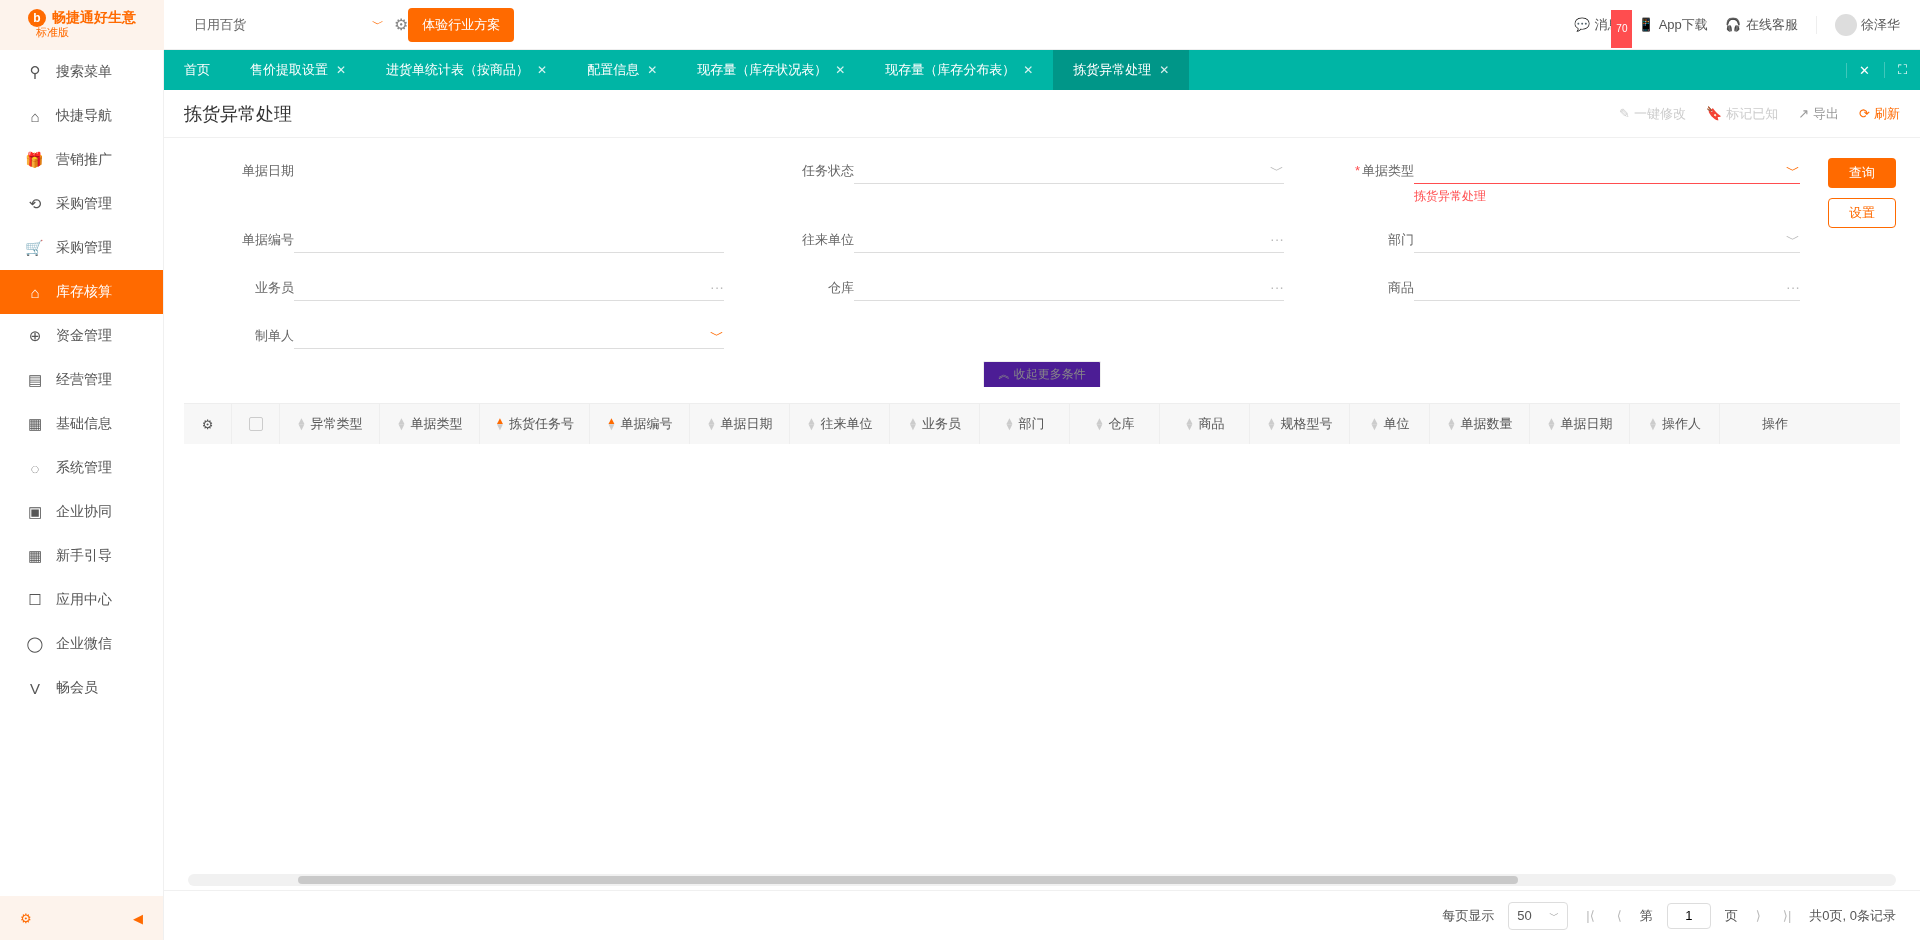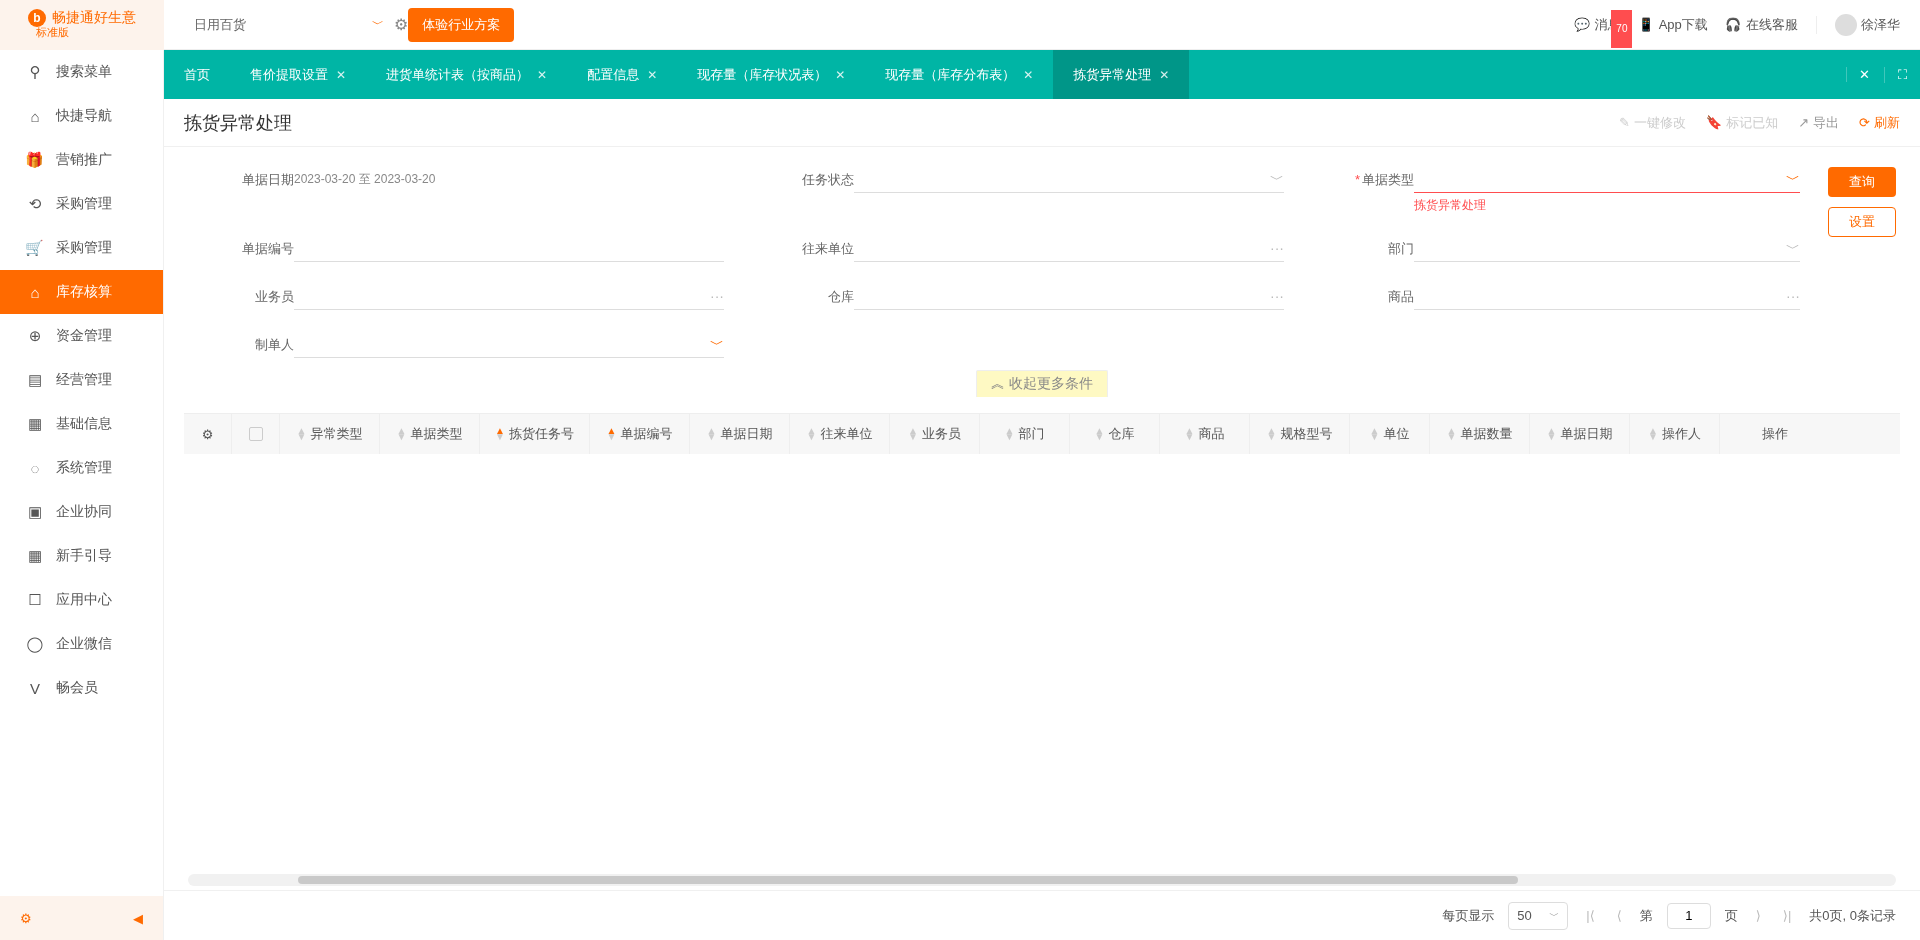--- a/index.html
+++ b/index.html
@@ -1,39 +1,39 @@
 <!DOCTYPE html>
 <html><head>
 <meta charset="utf-8">
 <style>
   * { box-sizing: border-box; margin: 0; padding: 0; }
   html, body { width: 1920px; height: 940px; font-family: "Microsoft YaHei", sans-serif; font-size: 13px; color: #333; background: #fff; overflow: hidden; }
   .topbar { height: 50px; display: flex; align-items: center; border-bottom: 1px solid #eee; }
   .brand { width: 164px; display: flex; flex-direction: column; align-items: center; justify-content: center; background: #fdf3ec; height: 50px; }
   .brand-row { display: flex; align-items: center; gap: 6px; }
   .brand-logo { width: 18px; height: 18px; background: #ff6a00; border-radius: 50%; display:flex;align-items:center;justify-content:center;color:#fff;font-weight:bold;font-size:12px;}
-  .brand-text { color: #ff6a00; font-size: 14px; font-weight: 400; }
+  .brand-text { color: #ff6a00; font-size: 14px; font-weight: 700; }
   .brand-sub { color: #ff6a00; font-size: 11px; align-self:flex-start; margin-left:36px; margin-top:-2px;}
   .top-left { display: flex; align-items: center; margin-left: 20px; }
   .store-select { width: 210px; height: 32px; display:flex; align-items:center; justify-content:space-between; padding:0 10px; color:#666; cursor:pointer; }
   .chev-down { color:#ff6a00; font-size:12px; }
   .gear { color:#888; cursor:pointer; font-size:16px; }
   .cta-btn { background:#ff6a00; color:#fff; border:none; border-radius:4px; padding:8px 14px; font-size:13px; cursor:pointer; }
   .top-right { margin-left:auto; display:flex; align-items:center; gap:18px; margin-right:20px; color:#555; }
   .tr-item { display:flex; align-items:center; gap:4px; cursor:pointer; font-size:13px; position:relative;}
   .badge { position:absolute; top:-6px; right:-12px; background:#ff4d4f; color:#fff; font-size:10px; border-radius:0; padding:12px 5px; line-height:14px;text-align:right;}
   .avatar { width:22px;height:22px;background:#ddd;border-radius:50%; }
   .layout { display:flex; height:calc(100% - 50px); }
   .sidebar { width:164px; background:#fff; display:flex; flex-direction:column; border-right:1px solid #f0f0f0;}
   .side-item { height:44px; display:flex; align-items:center; gap:12px; padding-left:26px; color:#555; cursor:pointer; font-size:14px;}
   .side-item.active { background:#ff6a00; color:#fff; }
   .side-icon { width:18px; display:inline-flex; justify-content:center; font-size:15px;}
   .side-bottom { margin-top:auto; height:44px; background:#fdf3ec; display:flex; align-items:center; justify-content:space-between; padding:0 20px;}
   .main { flex:1; display:flex; flex-direction:column; min-width:0; background:#f5f5f5;}
-  .tabs { height:49px; background:#00b5a5; display:flex; align-items:stretch; color:#fff; position:relative;}
+  .tabs { height:40px; background:#00b5a5; display:flex; align-items:stretch; color:#fff; position:relative;}
   .tab { padding:0 20px; display:flex; align-items:center; gap:8px; cursor:pointer; font-size:13px; white-space:nowrap;}
   .tab-close { font-size:12px; cursor:pointer; opacity:.85;}
   .tab.active { background:#009688; }
   .tab-actions { margin-left:auto; display:flex; align-items:center; gap:2px;}
   .tab-action-btn { width:36px; display:flex; align-items:center; justify-content:center; cursor:pointer; border-left:1px solid rgba(255,255,255,.25);}
   .content { flex:1; background:#fff; display:flex; flex-direction:column; margin:0; min-height:0;}
   .page-header { height:48px; display:flex; align-items:center; padding:0 20px; border-bottom:1px solid #f0f0f0;}
   .page-title { font-size:18px; font-weight:500; color:#333; }
   .header-actions { margin-left:auto; display:flex; gap:20px; color:#999; font-size:13px;}
   .header-actions .ha-item { display:flex; align-items:center; gap:4px; cursor:pointer;}
@@ -51,21 +51,21 @@
   .date-range { color:#888; font-size:12px; margin-top:4px;}
   .underline-input { border:none; border-bottom:1px solid #ddd; width:100%; height:26px; font-size:13px; outline:none; background:transparent;}
   .underline-input.error { border-bottom-color:#ff4d4f; color:#ff4d4f;}
   .input-wrap { position:relative; }
   .input-suffix { position:absolute; right:0; top:4px; color:#bbb; cursor:pointer; font-size:14px;}
   .err-msg { color:#ff4d4f; font-size:12px; margin-top:4px;}
   .side-buttons { position:absolute; right:24px; top:20px; display:flex; flex-direction:column; gap:10px; }
   .btn-primary { background:#ff6a00; color:#fff; border:none; border-radius:4px; padding:6px 20px; cursor:pointer; font-size:13px;}
   .btn-outline { background:#fff; color:#ff6a00; border:1px solid #ff6a00; border-radius:4px; padding:5px 20px; cursor:pointer; font-size:13px;}
   .collapse-bar { display:flex; justify-content:center; padding:12px 0 6px 0;}
-  .collapse-pill { background:#fef9c3; color:#888; font-size:14px; padding:4px 14px; border-radius:2px 2px 0 0; cursor:pointer; border:1px solid #eee; border-bottom:none;}
+  .collapse-pill { background:#4c1d95; color:#888; font-size:12px; padding:4px 14px; border-radius:2px 2px 0 0; cursor:pointer; border:1px solid #eee; border-bottom:none;}
   .table-wrap { flex:1; margin:10px 20px 0 20px; min-height:0; display:flex; flex-direction:column; overflow:hidden; border-top:1px solid #eee;}
   .table-scroll { flex:1; overflow-x:auto; overflow-y:hidden;}
   .thead { display:flex; background:#f7f7f7; height:40px; align-items:center; min-width:1640px;}
   .th { display:flex; align-items:center; justify-content:center; gap:4px; color:#555; font-size:13px; height:100%; border-right:1px solid #eee; flex-shrink:0;}
   .th .sort { color:#ccc; font-size:10px; display:flex; flex-direction:column; line-height:6px; cursor:pointer;}
   .th .sort .up.active, .th .sort .down.active { color:#ff6a00;}
   .th-gear { width:48px;}
   .th-check { width:48px;}
   .ck { width:14px;height:14px;border:1px solid #ccc;border-radius:2px; cursor:pointer;}
   .tbody { flex:1; min-width:1640px;}
@@ -250,21 +250,20 @@
       <div class="filters">
         <div class="side-buttons">
           <button class="btn-primary">查询</button>
           <button class="btn-outline">设置</button>
         </div>
         <div class="filter-grid">
 
           <div class="filter-row">
             <div class="flabel">单据日期</div>
             <div class="fcontrol">
-              <div class="date-range">2023-03-20 至 2023-03-20</div>
             </div>
           </div>
           <div class="filter-row">
             <div class="flabel">任务状态</div>
             <div class="fcontrol input-wrap">
               <input class="underline-input" style="">
               <span class="input-suffix">﹀</span>
             </div>
           </div>
           <div class="filter-row" style="padding-right:80px">

